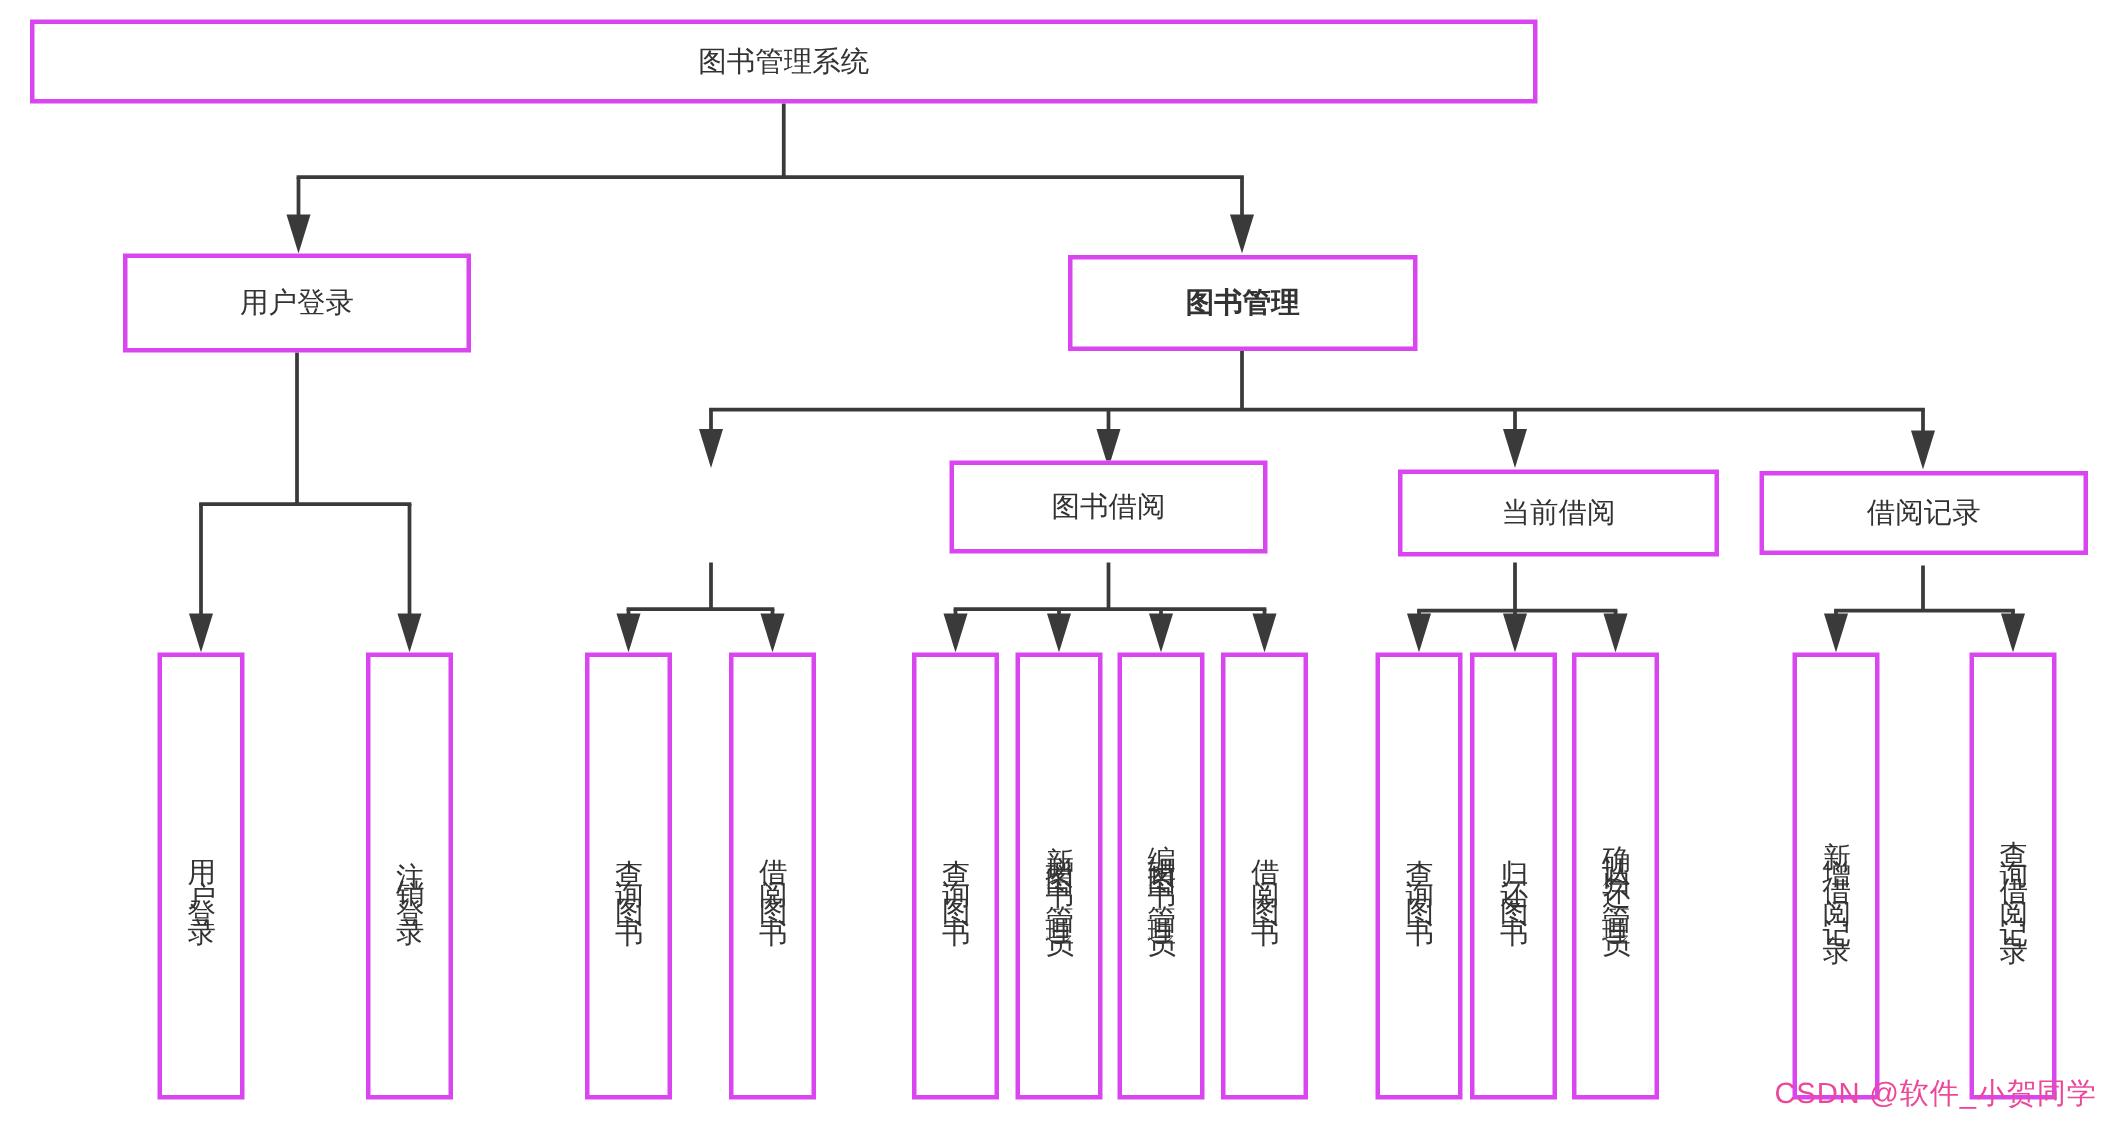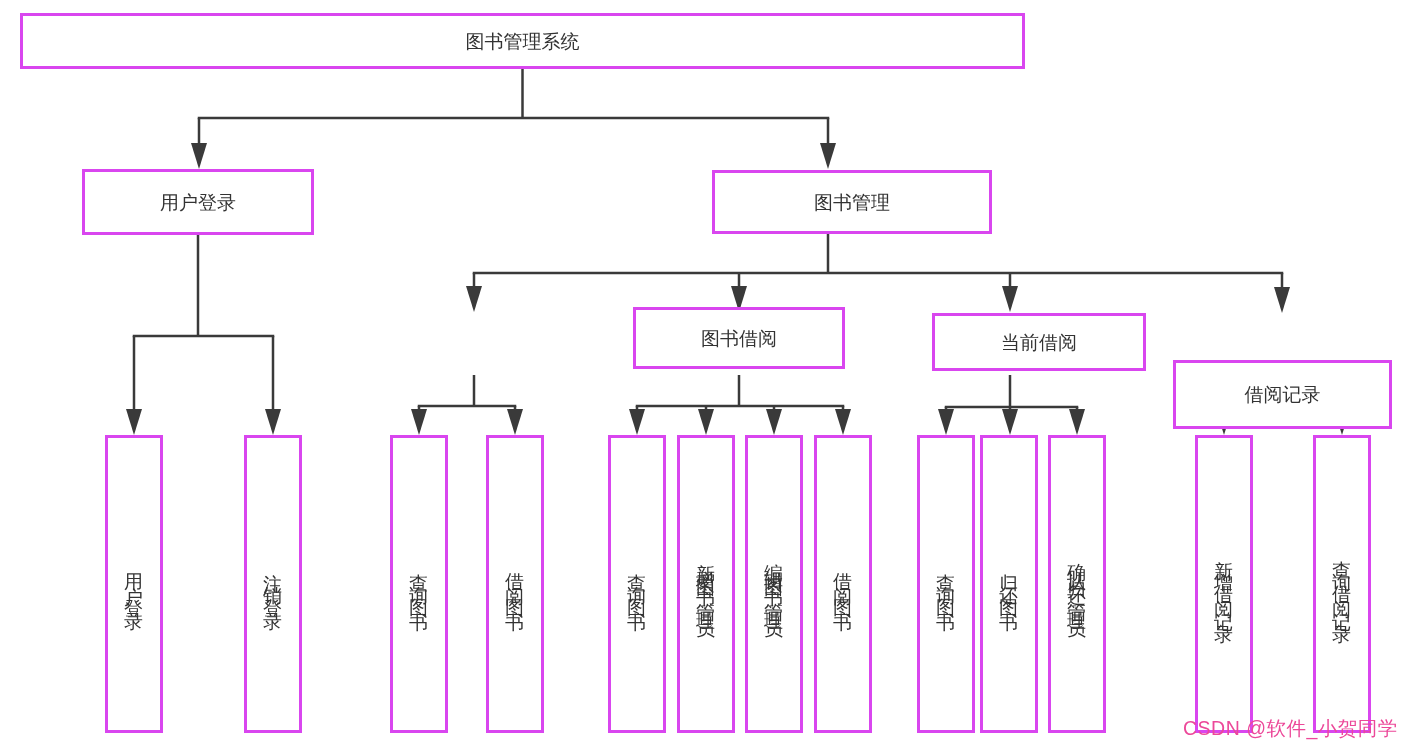--- a/index.html
+++ b/index.html
@@ -103,25 +103,25 @@
       <path d="M1224 407 V414"></path>
       <path d="M1342 407 V414"></path>
       <path class="ah" d="M1216 409 L1232 409 L1224 435 Z"></path>
       <path class="ah" d="M1334 409 L1350 409 L1342 435 Z"></path>
     </g>
   </svg>
 
   <div class="box" style="left:20px;top:13px;width:1005px;height:56px;">图书管理系统</div>
 
   <div class="box" style="left:82px;top:169px;width:232px;height:66px;">用户登录</div>
-  <div class="box" style="left:712px;top:170px;width:280px;height:64px;">图书管理</div>
+  <div class="box" style="left:712px;top:170px;width:233px;height:64px;font-weight:bold;">图书管理</div>
 
   <div class="box" style="left:633px;top:307px;width:212px;height:62px;">图书借阅</div>
   <div class="box" style="left:932px;top:313px;width:214px;height:58px;">当前借阅</div>
-  <div class="box" style="left:1173px;top:314px;width:219px;height:69px;margin-top:46px;">借阅记录</div>
+  <div class="box" style="left:1173px;top:314px;width:219px;height:56px;">借阅记录</div>
 
   <div class="box leaf" style="left:105px;">用户登录</div>
   <div class="box leaf" style="left:244px;">注销登录</div>
   <div class="box leaf" style="left:390px;">查询图书</div>
   <div class="box leaf" style="left:486px;">借阅图书</div>
   <div class="box leaf" style="left:608px;">查询图书</div>
   <div class="box leaf tight" style="left:677px;">新增图书（管理员）</div>
   <div class="box leaf tight" style="left:745px;">编辑图书（管理员）</div>
   <div class="box leaf" style="left:814px;">借阅图书</div>
   <div class="box leaf" style="left:917px;">查询图书</div>

